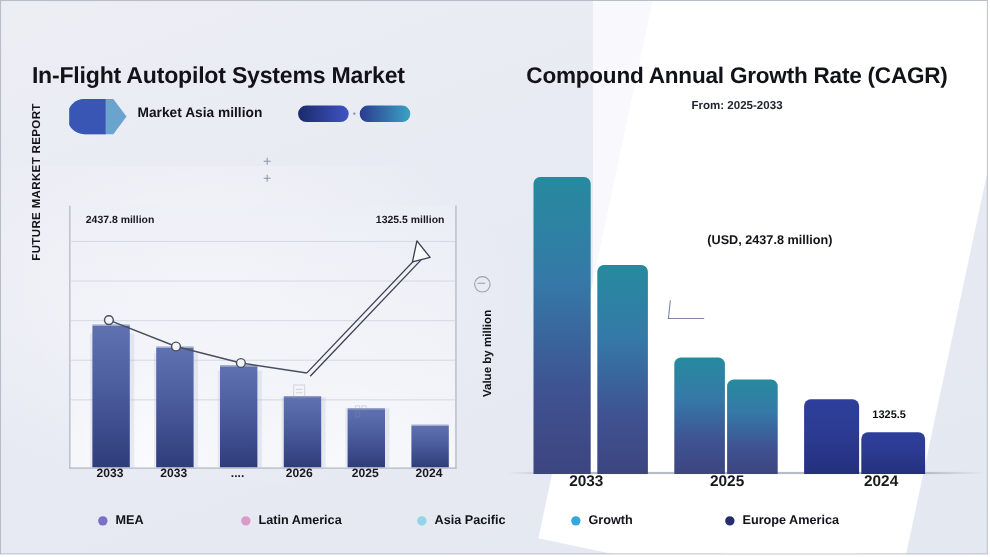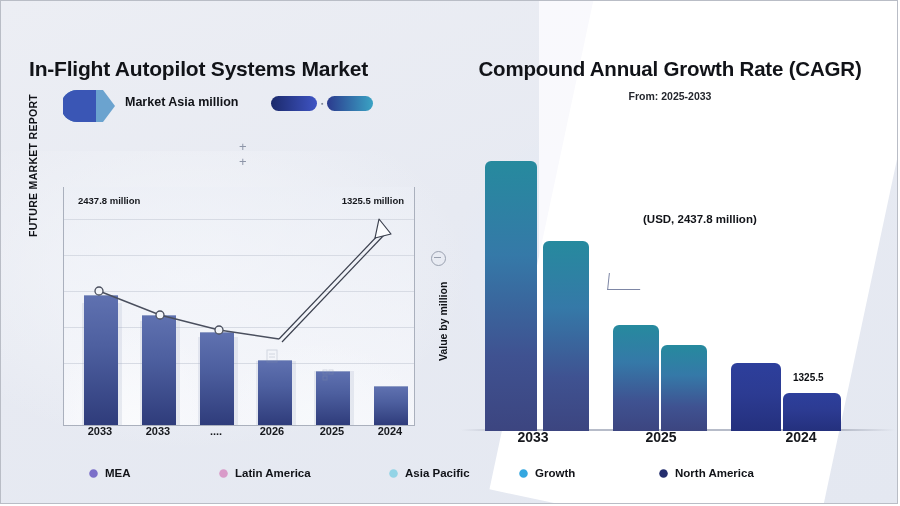--- a/index.html
+++ b/index.html
@@ -304,27 +304,27 @@
 
   <div class="legend">
     <div class="legend-item" style="left:88px;">
       <span class="lg-dot" style="background:#7b6fc9"></span>
       <span class="lg-text">MEA</span>
     </div>
     <div class="legend-item" style="left:218px;">
       <span class="lg-dot" style="background:#d99bc9"></span>
       <span class="lg-text">Latin America</span>
     </div>
-    <div class="legend-item" style="left:388px;">
+    <div class="legend-item" style="left:378px;">
       <span class="lg-dot" style="background:#93d4e6"></span>
       <span class="lg-text">Asia Pacific</span>
     </div>
     <div class="legend-item" style="left:518px;">
       <span class="lg-dot" style="background:#35a7e0"></span>
       <span class="lg-text">Growth</span>
     </div>
     <div class="legend-item" style="left:658px;">
       <span class="lg-dot" style="background:#242e6e"></span>
-      <span class="lg-text">North America</span>
+      <span class="lg-text">Europe America</span>
     </div>
   </div>
 
 </div>
 
 </body></html>

